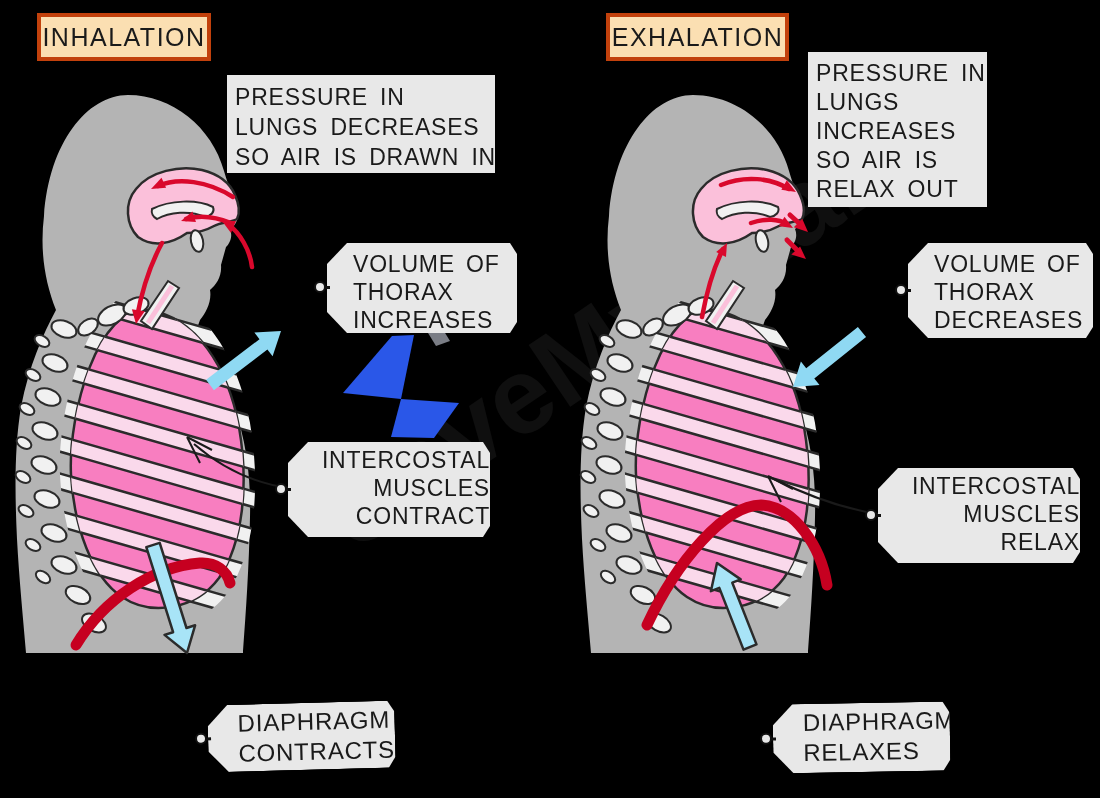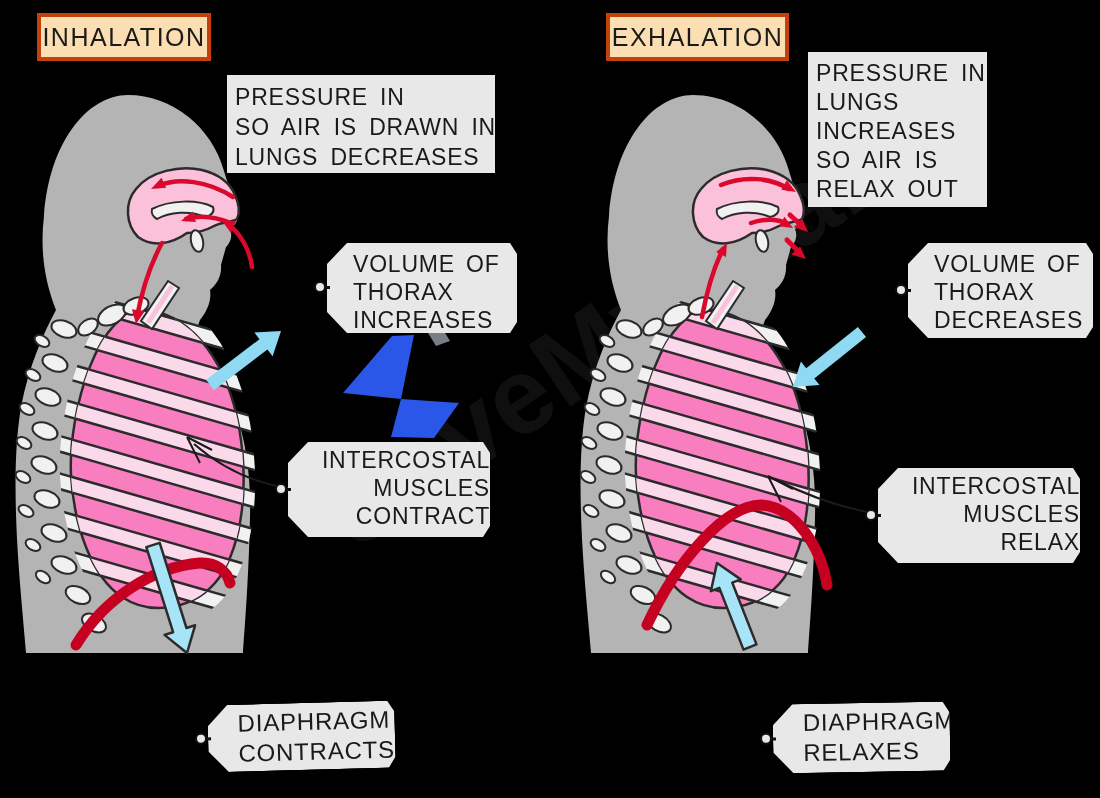--- a/index.html
+++ b/index.html
@@ -237,22 +237,22 @@
   <div class="title-box" style="left:37px;top:13px;width:166px;height:40px">
     <span>INHALATION</span>
   </div>
 
   <div class="title-box" style="left:606px;top:13px;width:175px;height:40px">
     <span>EXHALATION</span>
   </div>
 
   <div class="note-box" style="left:227px;top:75px;width:252px;height:84px">
     <span>PRESSURE IN</span>
+    <span>LUNGS DECREASES</span>
     <span>SO AIR IS DRAWN IN</span>
-    <span>LUNGS DECREASES</span>
   </div>
 
   <div class="note-box" style="left:808px;top:52px;width:163px;height:141px;line-height:29px">
     <span>PRESSURE IN</span>
     <span>LUNGS</span>
     <span>INCREASES</span>
     <span>SO AIR IS</span>
     <span>RELAX OUT</span>
   </div>
 

